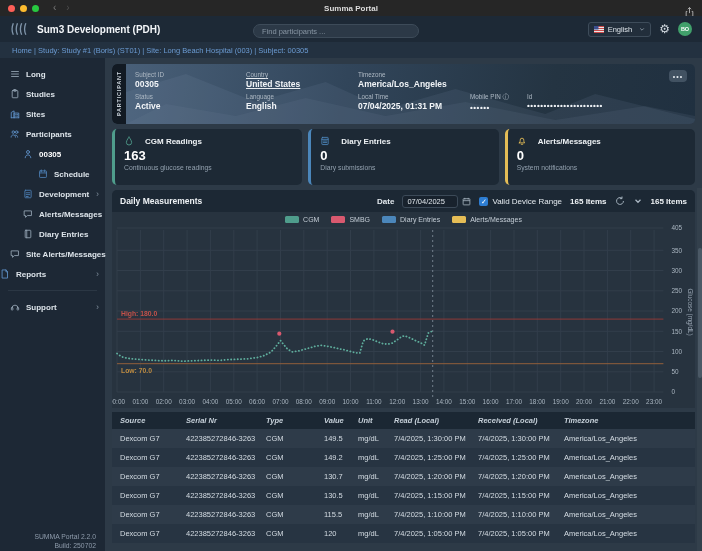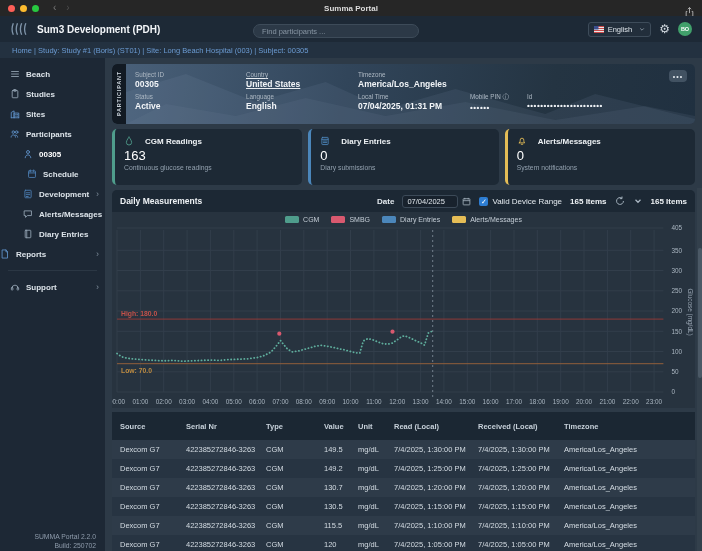--- a/index.html
+++ b/index.html
@@ -60,21 +60,21 @@
   .pfield .fv.dots { letter-spacing:0.5px; font-size:8px; }
   .info-i { color:#aeb9c4; font-size:6.5px; }
   .ellipsis-btn { position:absolute; top:6px; right:8px; width:18px; height:12px; background:rgba(72,88,104,0.85);
     border-radius:4px; color:#e3e9ee; font-size:7px; letter-spacing:1px; display:flex; align-items:center; justify-content:center;
     cursor:pointer; z-index:2; }
   
   .cards { display:flex; gap:6px; margin-bottom:5px; }
   .card { flex:1; height:56px; background:#1d2935; border-radius:5px; border-left:3px solid #888; padding:7px 9px 0 9px; }
   .card .trow { display:flex; align-items:center; gap:5px; }
   .card .ct { font-size:8px; font-weight:bold; color:#eef2f5; }
-  .card .cv { font-size:13px; font-weight:normal; color:#fff; margin:2px 0 1px 0; }
+  .card .cv { font-size:13px; font-weight:bold; color:#fff; margin:2px 0 1px 0; }
   .card .cs { font-size:6.8px; color:#92a0ae; }
   
   .mpanel { border-radius:5px 5px 0 0; overflow:hidden; margin-bottom:4px; background:#27333f; }
   .mhead { height:22px; background:#1c2834; display:flex; align-items:center; padding:0 8px; }
   .mtitle { font-size:8.5px; font-weight:bold; color:#eef2f5; }
   .mctrl { margin-left:auto; display:flex; align-items:center; gap:8px; }
   .mctrl .dlabel { font-size:8px; font-weight:bold; color:#e3e9ee; }
   .date-wrap { display:flex; align-items:center; gap:4px; }
   .date-wrap input { width:56px; height:13px; background:#18222d; border:1px solid #3c4a58; border-radius:3px;
     color:#dfe5ea; font-size:7.5px; padding:0 4px; font-family:"Liberation Sans",sans-serif; outline:none; }
@@ -88,22 +88,22 @@
   .legend { display:flex; justify-content:center; gap:12px; padding:4px 0 1px 0; }
   .leg-item { display:flex; align-items:center; gap:4px; }
   .leg-sw { width:14px; height:7px; border-radius:1.5px; }
   .leg-lb { font-size:7px; color:#c4cdd6; }
   .chart-svg { display:block; }
   .grid { stroke:#323e4b; stroke-width:1; }
   .ylab, .xlab { fill:#aab6c1; font-size:6.4px; font-family:"Liberation Sans",sans-serif; }
   .ytitle { fill:#9aa7b4; font-size:6.4px; font-family:"Liberation Sans",sans-serif; }
   
   table { width:100%; border-collapse:collapse; table-layout:fixed; }
-  th { background:#1b2733; color:#c7d1da; font-size:7.5px; font-weight:bold; text-align:left; height:28px; padding:0 0 0 8px;
-    white-space:nowrap; }
+  th { background:#1b2733; color:#c7d1da; font-size:7.5px; font-weight:bold; text-align:left; height:17px; padding:0 0 0 8px;
+    white-space:nowrap;font-style:italic; }
   td { font-size:7.5px; color:#d4dce3; height:19px; padding:0 0 0 8px; white-space:nowrap; overflow:hidden; }
   tr.even td { background:#2e3b49; }
   tr.odd td { background:#273442; }
   
   .vscroll { position:absolute; right:0; top:130px; width:5px; bottom:0; background:rgba(255,255,255,0.03); }
   .vthumb { position:absolute; right:0.5px; top:60px; width:4px; height:130px; background:#4b5966; border-radius:2px; }
 </style>
 </head>
 <body>
 
@@ -167,21 +167,21 @@
 
 <div class="content">
   <div class="sidebar">
     <div id="side-items">
         <div class="side-item" style="padding-left: 10px;">
           <span class="icon" style="color: rgb(147, 163, 178);">
             <svg viewBox="0 0 16 16">
               <path d="M2.5 4h11M2.5 8h11M2.5 12h11" fill="none" stroke="currentColor" stroke-width="1.4" stroke-linecap="round" stroke-linejoin="round"></path>
             </svg>
           </span>
-          <span class="lbl">Beach</span>
+          <span class="lbl">Long</span>
         </div>
         <div class="side-item" style="padding-left: 10px;">
           <span class="icon" style="color: rgb(147, 163, 178);">
             <svg viewBox="0 0 16 16">
               <rect x="3.5" y="2.5" width="9" height="11.5" rx="1" fill="none" stroke="currentColor" stroke-width="1.4" stroke-linecap="round" stroke-linejoin="round"></rect>
               <rect x="6" y="1" width="4" height="2.5" rx="0.5" fill="none" stroke="currentColor" stroke-width="1.4" stroke-linecap="round" stroke-linejoin="round"></rect>
             </svg>
           </span>
           <span class="lbl">Studies</span>
         </div>
@@ -206,21 +206,21 @@
         </div>
         <div class="side-item active" style="padding-left: 23px;">
           <span class="icon" style="color: rgb(95, 145, 200);">
             <svg viewBox="0 0 16 16">
               <circle cx="8" cy="4.8" r="2.4" fill="none" stroke="currentColor" stroke-width="1.4" stroke-linecap="round" stroke-linejoin="round"></circle>
               <path d="M3.5 14c0-2.6 2-4.6 4.5-4.6s4.5 2 4.5 4.6" fill="none" stroke="currentColor" stroke-width="1.4" stroke-linecap="round" stroke-linejoin="round"></path>
             </svg>
           </span>
           <span class="lbl">00305</span>
         </div>
-        <div class="side-item" style="padding-left: 27px;">
+        <div class="side-item" style="padding-left: 38px;">
           <span class="icon" style="color: rgb(77, 127, 181);">
             <svg viewBox="0 0 16 16">
               <rect x="2.5" y="3" width="11" height="10.5" rx="1" fill="none" stroke="currentColor" stroke-width="1.4" stroke-linecap="round" stroke-linejoin="round"></rect>
               <path d="M2.5 6.3h11M5.3 1.5v3M10.7 1.5v3" fill="none" stroke="currentColor" stroke-width="1.4" stroke-linecap="round" stroke-linejoin="round"></path>
             </svg>
           </span>
           <span class="lbl">Schedule</span>
         </div>
         <div class="side-item" style="padding-left: 23px;">
           <span class="icon" style="color: rgb(77, 127, 181);">
@@ -241,20 +241,28 @@
           <span class="lbl">Alerts/Messages</span>
         </div>
         <div class="side-item" style="padding-left: 23px;">
           <span class="icon" style="color: rgb(147, 163, 178);">
             <svg viewBox="0 0 16 16">
               <rect x="3.5" y="2" width="9" height="12" rx="1" fill="none" stroke="currentColor" stroke-width="1.4" stroke-linecap="round" stroke-linejoin="round"></rect>
               <path d="M6 2v12" fill="none" stroke="currentColor" stroke-width="1.4" stroke-linecap="round" stroke-linejoin="round"></path>
             </svg>
           </span>
           <span class="lbl">Diary Entries</span>
+        </div>
+        <div class="side-item" style="padding-left: 10px;">
+          <span class="icon" style="color: rgb(147, 163, 178);">
+            <svg viewBox="0 0 16 16">
+              <path d="M2.5 3h11v7.5H7l-3 2.8v-2.8H2.5z" fill="none" stroke="currentColor" stroke-width="1.4" stroke-linecap="round" stroke-linejoin="round"></path>
+            </svg>
+          </span>
+          <span class="lbl">Site Alerts/Messages</span>
         </div>
         <div class="side-item" style="">
           <span class="icon" style="color: rgb(95, 145, 200);">
             <svg viewBox="0 0 16 16">
               <path d="M4 1.5h5.5l2.5 2.8v10.2H4z" fill="none" stroke="currentColor" stroke-width="1.4" stroke-linecap="round" stroke-linejoin="round"></path>
               <path d="M9.5 1.5v3h2.5" fill="none" stroke="currentColor" stroke-width="1.4" stroke-linecap="round" stroke-linejoin="round"></path>
             </svg>
           </span>
           <span class="lbl">Reports</span>
           <span class="chev">›</span>

